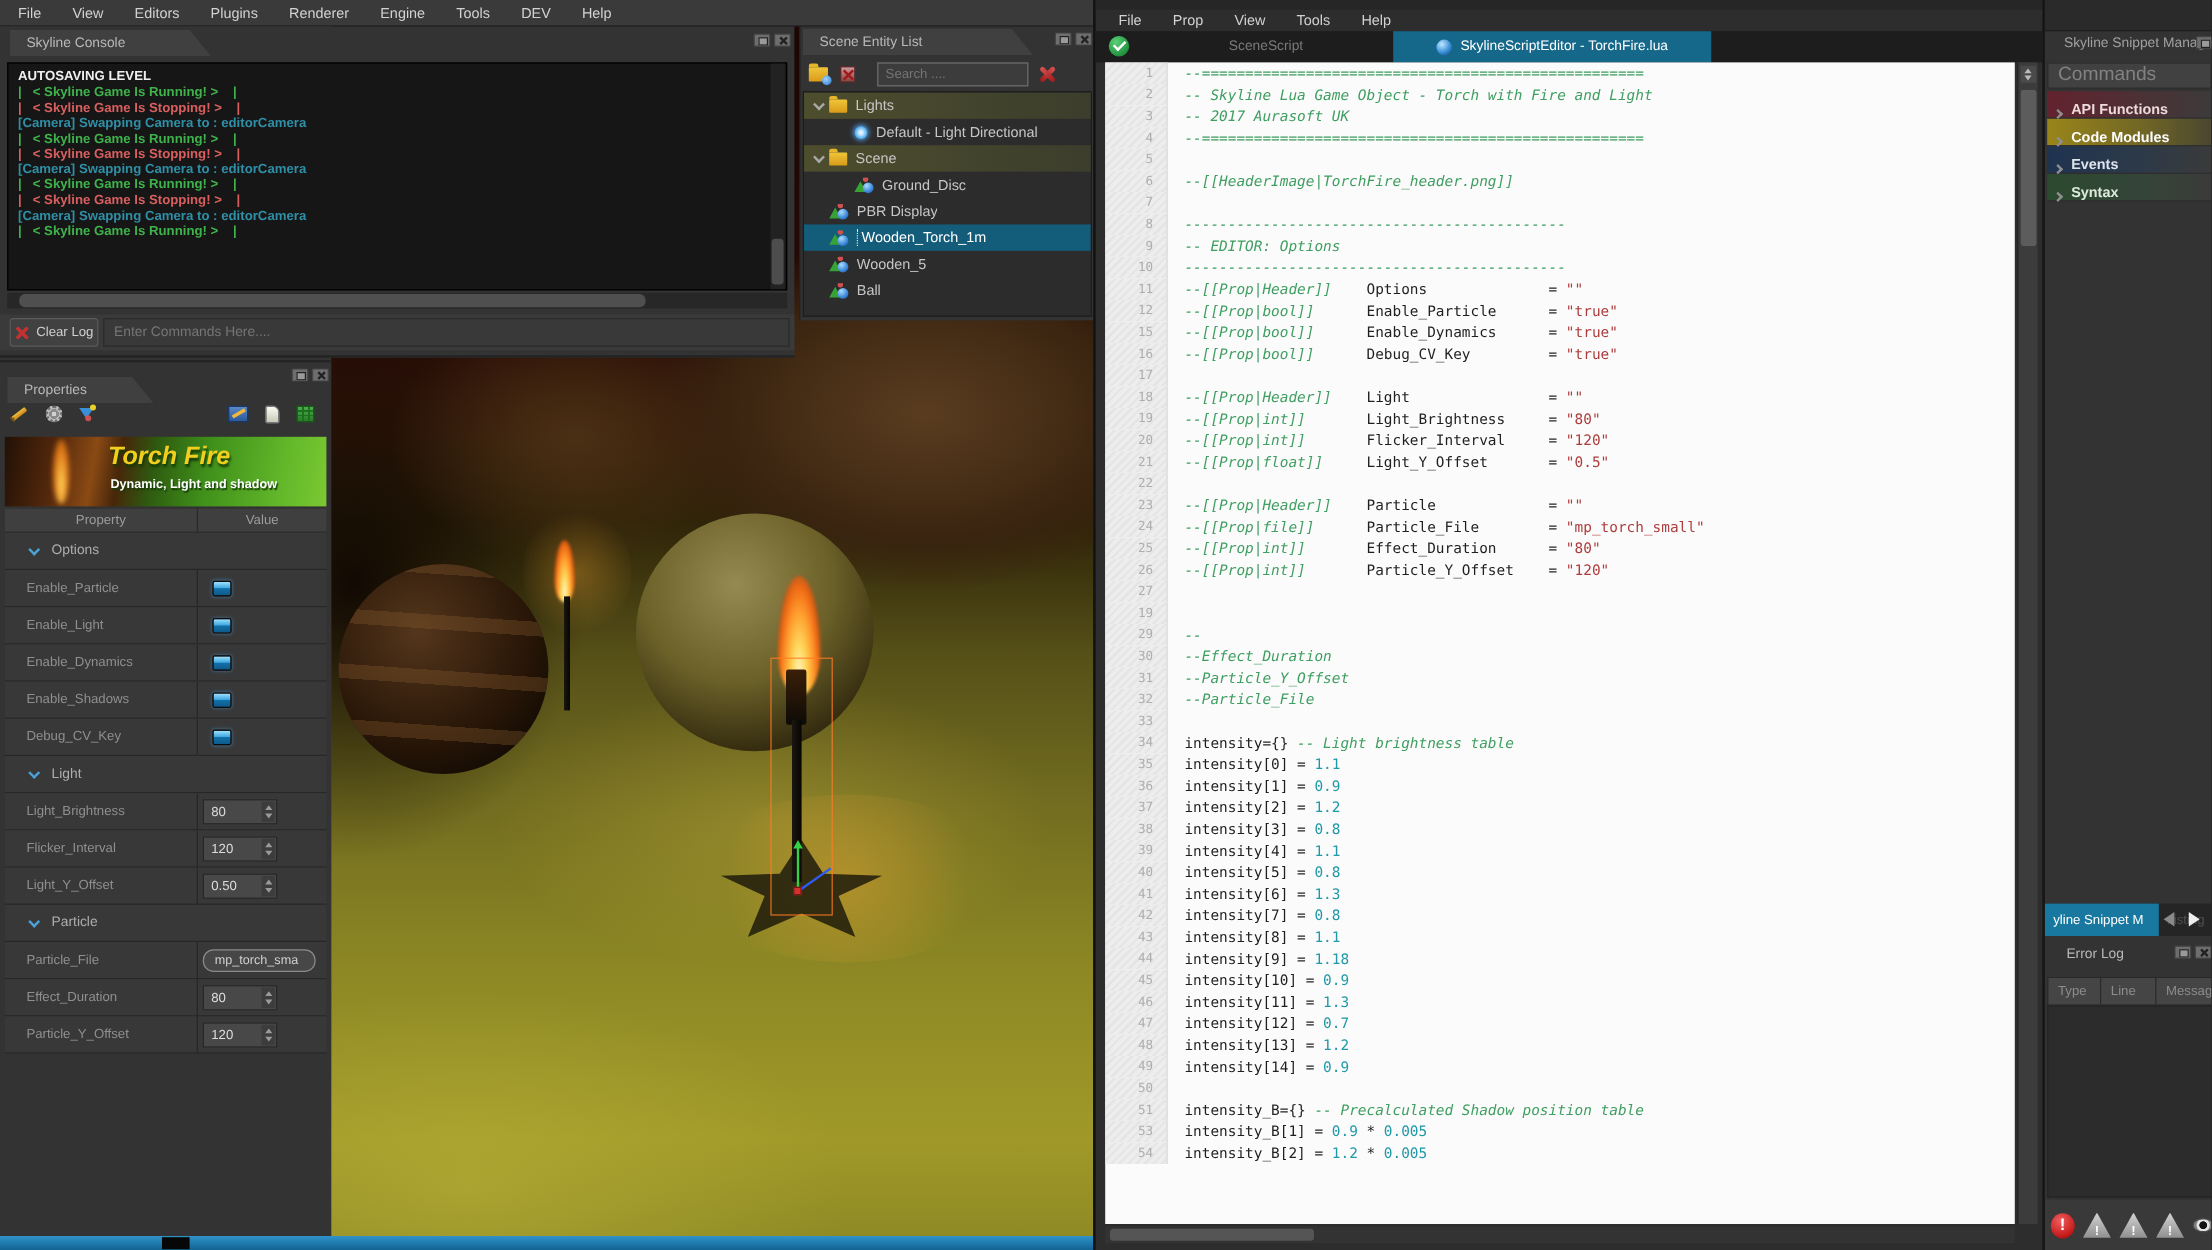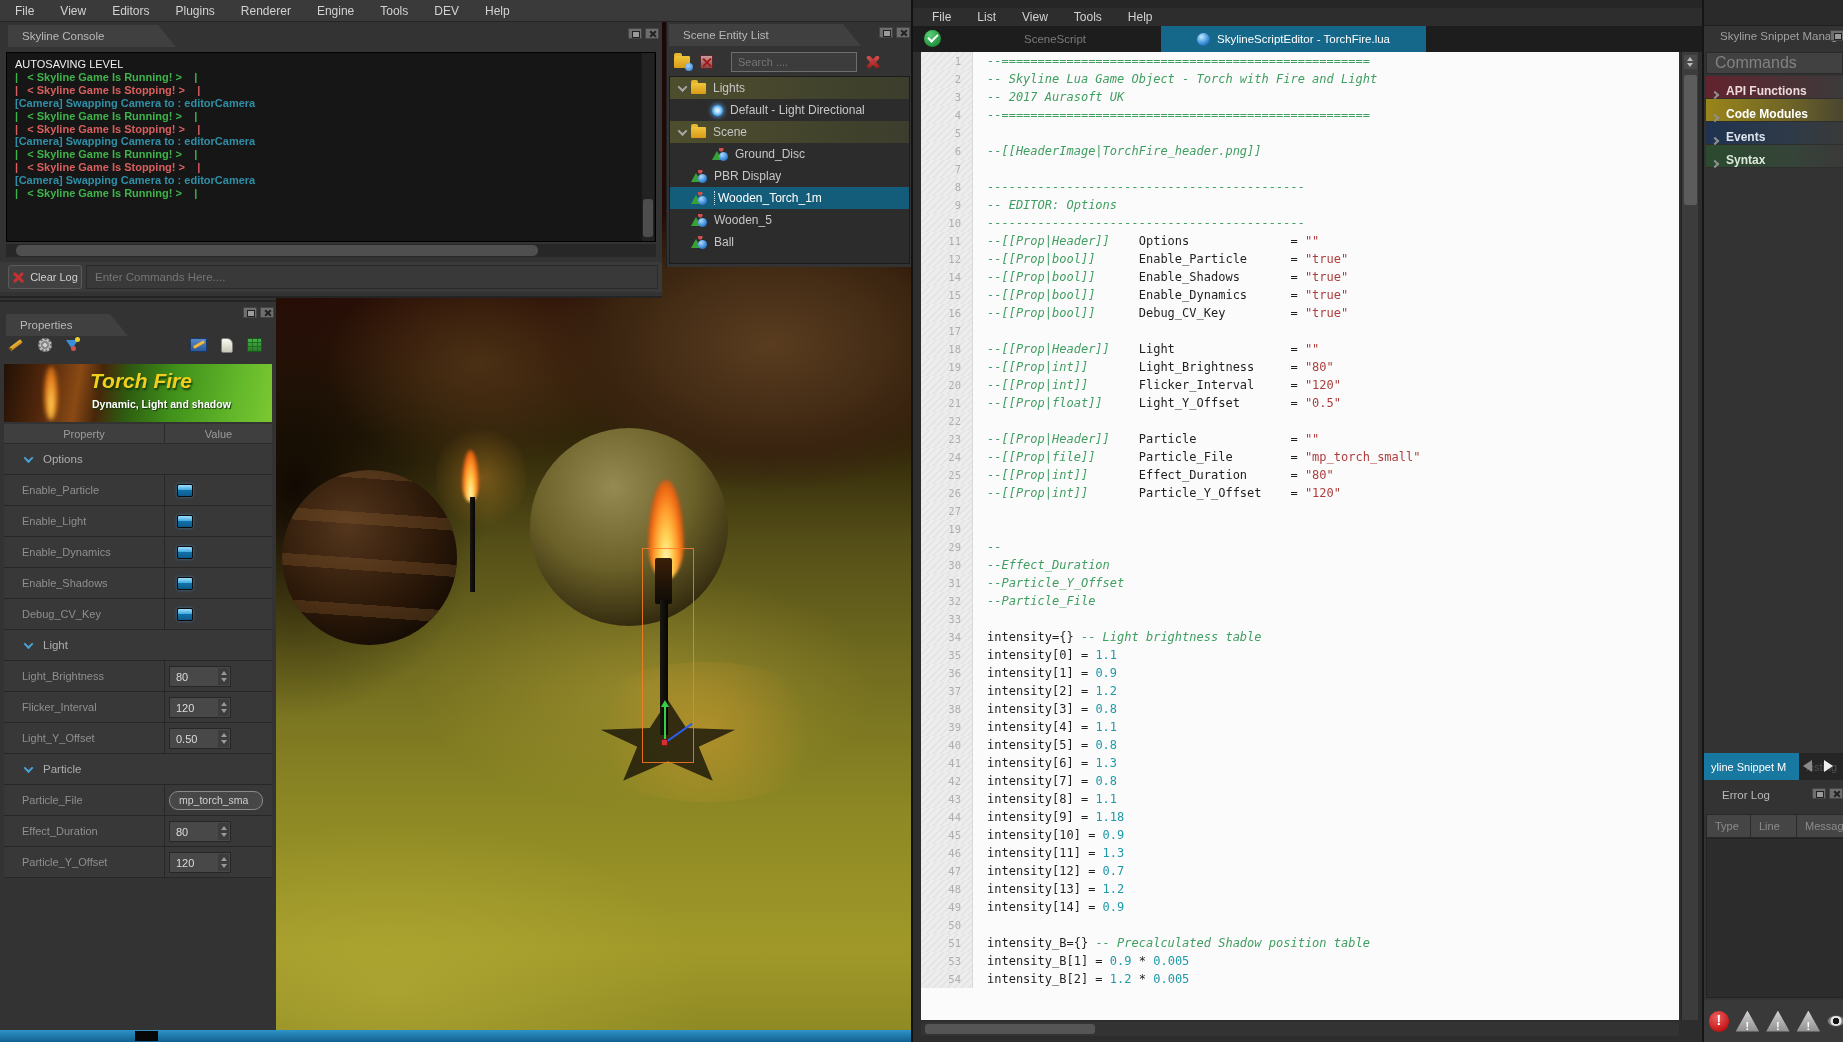--- a/index.html
+++ b/index.html
@@ -56,21 +56,21 @@
   .gz-red{position:absolute;width:7px;height:7px;background:#d83030;border:1px solid #7a1414}
 
   .status-bar{position:absolute;left:0;top:1030px;width:911px;height:12px;background:linear-gradient(#2f93c9,#10618f)}
   .status-box{position:absolute;left:135px;top:1px;width:23px;height:10px;background:#070707}
 
   
   .console-panel{position:absolute;left:0;top:22px;width:662px;height:276px;background:#333;border-bottom:2px solid #242424}
   .console-panel .panel-tab{left:8px;top:3px;width:168px}
   #console-log{position:absolute;left:6px;top:30px;width:650px;height:190px;background:#161616;border:1px solid #000;padding:5px 0 0 8px;overflow:hidden}
   .console-line{font-size:11px;line-height:12.9px;white-space:pre;font-weight:600}
-  .console-line.plain{color:#efefef;font-weight:400}
+  .console-line.plain{color:#efefef;font-weight:700}
   .console-line.running{color:#3fb34b}
   .console-line.stopping{color:#d95f5f}
   .console-line.camera{color:#2f8fa6}
   .console-vscroll{position:absolute;left:642px;top:31px;width:12px;height:188px;background:#222}
   .console-vscroll .thumb{position:absolute;left:1px;bottom:4px;width:10px;height:38px;background:#4d4d4d;border-radius:3px}
   .console-hscroll{position:absolute;left:6px;top:222px;width:650px;height:13px;background:#272727}
   .console-hscroll .thumb{position:absolute;left:10px;top:1px;width:522px;height:11px;background:#4f4f4f;border-radius:5px}
   .console-cmdrow{position:absolute;left:0;top:240px;width:662px;height:30px;background:#3a3a3a;display:flex;align-items:center}
   .clear-log{display:flex;align-items:center;gap:5px;margin-left:8px;width:74px;height:24px;background:#414141;border:1px solid #5a5a5a;border-radius:3px;color:#cfcfcf;font-size:11px;justify-content:center;font-family:inherit}
   .cmd-input{flex:1;height:24px;margin:0 4px 0 4px;background:#393939;border:1px solid #2a2a2a;color:#8f8f8f;font-size:11.5px;padding-left:8px;font-family:inherit}
@@ -478,21 +478,21 @@
 
     <div class="status-bar">
       <div class="status-box"></div>
     </div>
   </div>
 
   <div class="script-window">
     <div class="script-top"></div>
     <div id="script-menubar">
         <div class="menu-item">File</div>
-        <div class="menu-item">List</div>
+        <div class="menu-item">Prop</div>
         <div class="menu-item">View</div>
         <div class="menu-item">Tools</div>
         <div class="menu-item">Help</div>
       </div>
     <div class="ed-tabbar">
       <span class="i-check"></span>
       <div id="ed-tabs">
           <div class="ed-tab">
             <span class="tab-label">SceneScript</span>
           </div>
@@ -544,24 +544,20 @@
             <span class="ln">10</span>
             <span class="code-body"><span class="tok-comment">--------------------------------------------</span></span>
           </div>
           <div class="code-line">
             <span class="ln">11</span>
             <span class="code-body"><span class="tok-comment">--[[Prop|Header]]    </span><span class="tok-plain">Options              = </span><span class="tok-value">""</span></span>
           </div>
           <div class="code-line">
             <span class="ln">12</span>
             <span class="code-body"><span class="tok-comment">--[[Prop|bool]]      </span><span class="tok-plain">Enable_Particle      = </span><span class="tok-value">"true"</span></span>
-          </div>
-          <div class="code-line">
-            <span class="ln">14</span>
-            <span class="code-body"><span class="tok-comment">--[[Prop|bool]]      </span><span class="tok-plain">Enable_Shadows       = </span><span class="tok-value">"true"</span></span>
           </div>
           <div class="code-line">
             <span class="ln">15</span>
             <span class="code-body"><span class="tok-comment">--[[Prop|bool]]      </span><span class="tok-plain">Enable_Dynamics      = </span><span class="tok-value">"true"</span></span>
           </div>
           <div class="code-line">
             <span class="ln">16</span>
             <span class="code-body"><span class="tok-comment">--[[Prop|bool]]      </span><span class="tok-plain">Debug_CV_Key         = </span><span class="tok-value">"true"</span></span>
           </div>
           <div class="code-line">

